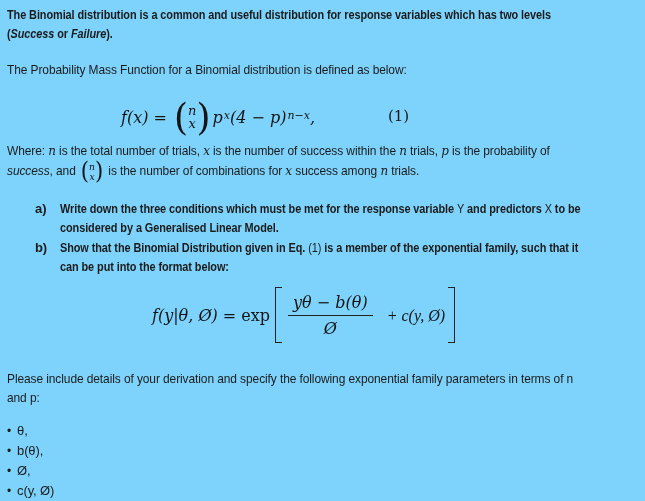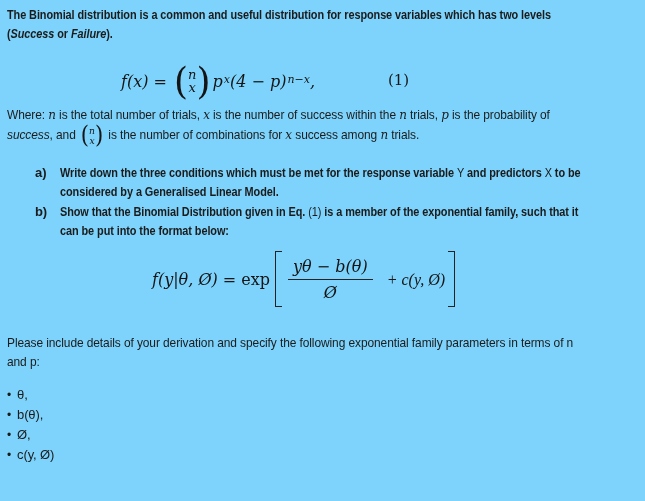--- a/index.html
+++ b/index.html
@@ -67,20 +67,23 @@
 </head>
 <body>
 
 <div class="page">
 
   <p class="bold">
     <span class="nowrap sq-b"><span>The Binomial distribution is a common and useful distribution for response variables which has two levels</span></span>
     <span class="nowrap sq-b"><span>(</span><i>Success</i><span> or </span><i>Failure</i><span>).</span></span>
   </p>
 
+  <p class="pmf">
+    <span class="nowrap sq-r"><span>The Probability Mass Function for a Binomial distribution is defined as below:</span></span>
+  </p>
 
   <div class="eq1-row">
     <span class="math">
       <span class="mi">f(x) = </span>
       <span class="binom binom-lg">
         <span class="paren">(</span>
         <span class="bcol">
           <span>n</span>
           <span>x</span>
         </span>

